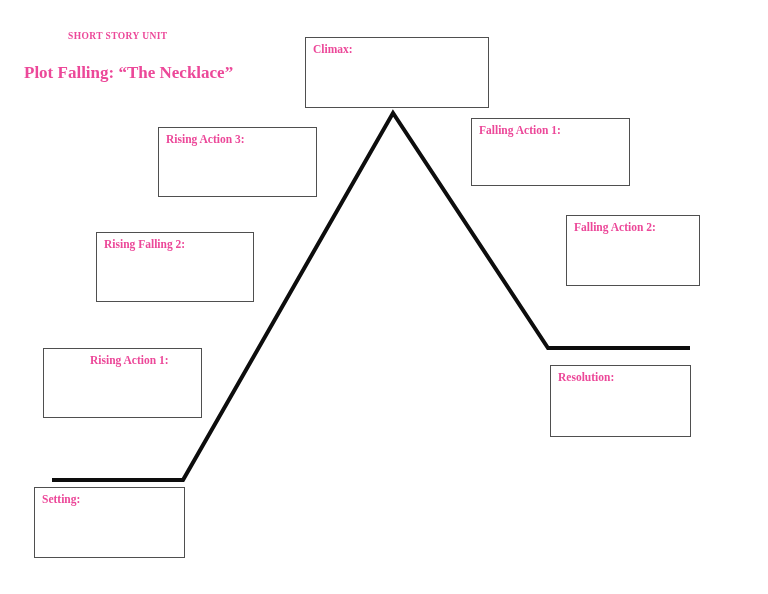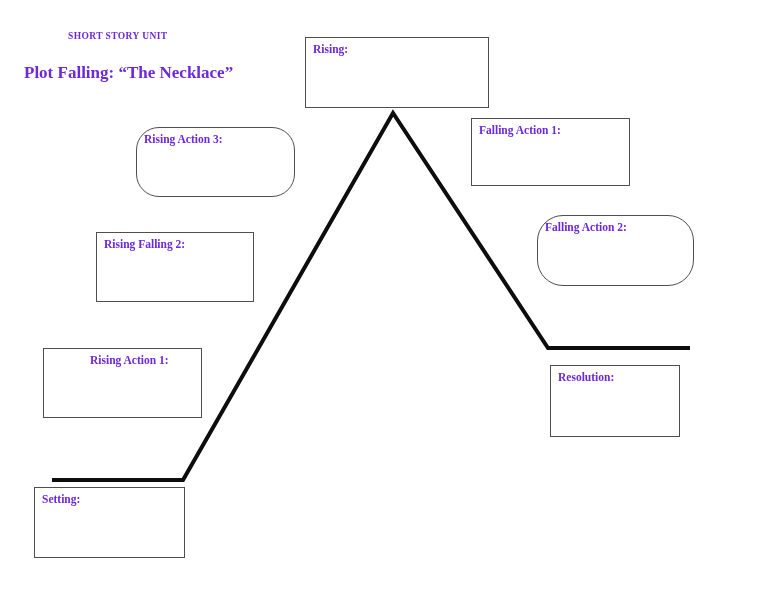--- a/index.html
+++ b/index.html
@@ -6,21 +6,21 @@
     margin: 0;
     padding: 0;
     background: #ffffff;
   }
   .page {
     position: relative;
     width: 768px;
     height: 594px;
     background: #ffffff;
     font-family: "Liberation Serif", "DejaVu Serif", serif;
-    color: #6d28d9;
+    color: #ec4899;
     overflow: hidden;
   }
   .unit-header {
     position: absolute;
     left: 68px;
     top: 31px;
     font-size: 9.5px;
     font-weight: bold;
     letter-spacing: 0.4px;
     white-space: nowrap;
@@ -51,43 +51,43 @@
   .fbox .box-label {
     font-weight: bold;
     font-size: 11.5px;
     white-space: nowrap;
   }
   .fbox .fill-area {
     width: 100%;
     height: calc(100% - 16px);
   }
   .box-climax          { left: 305px; top: 37px;  width: 184px; height: 71px; }
-  .box-rising-3        { left: 136px; top: 127px; width: 159px; height: 70px; border-radius: 23px; }
+  .box-rising-3        { left: 158px; top: 127px; width: 159px; height: 70px; }
   .box-rising-2        { left: 96px;  top: 232px; width: 158px; height: 70px; }
   .box-rising-1        { left: 43px;  top: 348px; width: 159px; height: 70px; padding-left: 46px; }
   .box-setting         { left: 34px;  top: 487px; width: 151px; height: 71px; }
   .box-falling-1       { left: 471px; top: 118px; width: 159px; height: 68px; }
-  .box-falling-2       { left: 537px; top: 215px; width: 157px; height: 71px; border-radius: 26px; }
-  .box-resolution      { left: 550px; top: 365px; width: 130px; height: 72px; }
+  .box-falling-2       { left: 566px; top: 215px; width: 134px; height: 71px; }
+  .box-resolution      { left: 550px; top: 365px; width: 141px; height: 72px; }
 </style>
 </head>
 <body>
 
 <div class="page">
 
   <div class="unit-header">SHORT STORY UNIT</div>
 
   <div class="title">Plot Falling: “The Necklace”</div>
 
   <svg class="plot-line-svg" viewBox="0 0 768 594">
     <polyline points="52,480 183,480 393,113 548,348 690,348" fill="none" stroke-width="4" stroke-linejoin="miter" stroke-linecap="butt" stroke="#0d0d0d"></polyline>
   </svg>
 
   <div class="fbox box-climax">
-    <div class="box-label">Rising:</div>
+    <div class="box-label">Climax:</div>
     <div class="fill-area"></div>
   </div>
 
   <div class="fbox box-rising-3">
     <div class="box-label">Rising Action 3:</div>
     <div class="fill-area"></div>
   </div>
 
   <div class="fbox box-rising-2">
     <div class="box-label">Rising Falling 2:</div>

